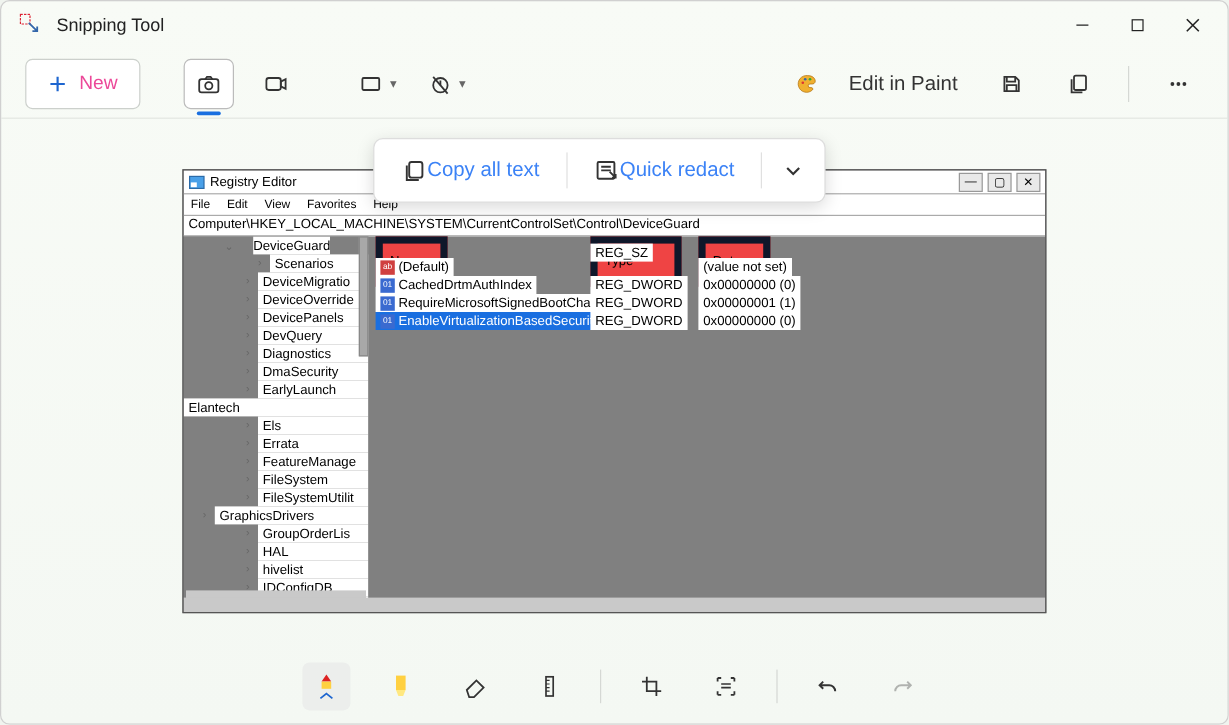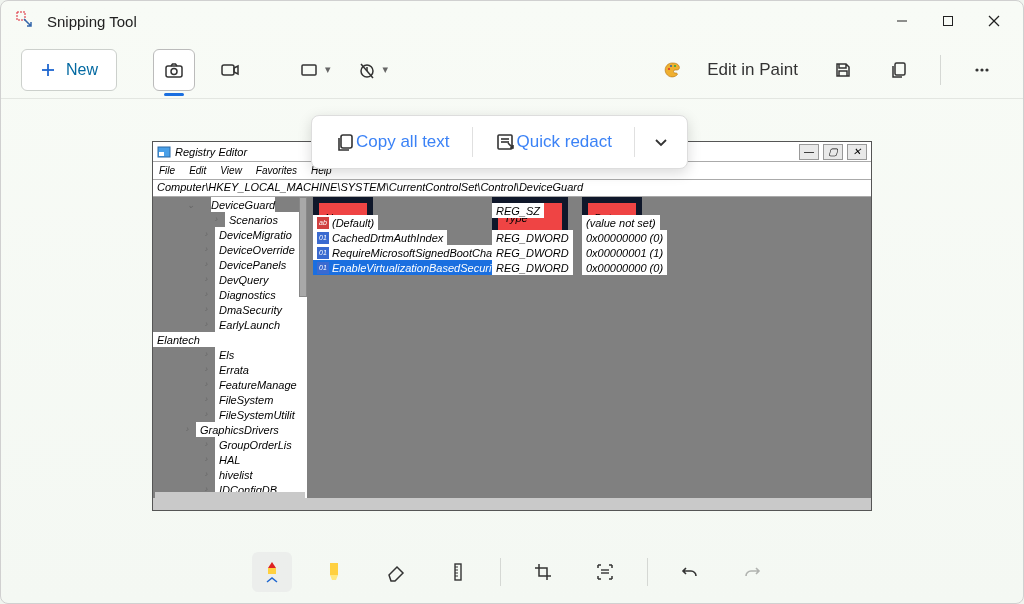--- a/index.html
+++ b/index.html
@@ -3,29 +3,29 @@
 <meta charset="utf-8">
 <style>
   * { box-sizing: border-box; margin: 0; padding: 0; font-family: "Segoe UI", Arial, sans-serif; }
   body { width: 1024px; height: 604px; background: #f0f4ef; overflow: hidden; }
   .win { width: 1024px; height: 604px; background: linear-gradient(#f8fbf6,#f4f8f3); border: 1px solid #d0d0d0; border-radius: 8px; position: relative; }
   .titlebar { height: 40px; display: flex; align-items: center; padding: 0 6px 0 14px; }
   .app-icon { width: 22px; height: 22px; margin-right: 10px; display:flex; align-items:center; justify-content:center; }
   .app-title { font-size: 15px; color: #222; flex:1; }
   .winctrl { width: 46px; height: 36px; display:flex; align-items:center; justify-content:center; border-radius:4px; }
   .toolbar { height: 58px; display:flex; align-items:center; padding: 0 20px; gap: 14px; border-bottom: 1px solid #e3e6e1; }
-  .btn-new { height: 42px; padding: 0 18px; background:#fff; border:1px solid #ccd0cc; border-radius:6px; display:flex; align-items:center; gap:10px; font-size:16px; color:#0369a1; }
+  .btn-new { height: 42px; padding: 0 18px; background:#fff; border:1px solid #ccd0cc; border-radius:6px; display:flex; align-items:center; gap:10px; font-size:16px; color:#ec4899; }
   .tbtn { height:42px; min-width:42px; padding:0 6px; display:flex; align-items:center; justify-content:center; border-radius:6px; gap:4px; }
   .tbtn.sel { background:#fff; border:1px solid #bbb; position:relative; }
   .tbtn.sel::after { content:""; position:absolute; bottom:-6px; left:10px; right:10px; height:3px; background:#1a6fe0; border-radius:2px; }
   .spacer { flex:1; }
   .paint-btn { display:flex; align-items:center; gap:24px; font-size:17px; color:#333; padding: 6px 10px; border-radius:6px; }
   .caret { font-size:11px; color:#666; margin-left:2px; }
   .tbdiv { width:1px; height:30px; background:#d5d8d4; margin:0 6px; }
-  .canvas-area { position:absolute; top:100px; left:0; right:0; bottom:66px; display:flex; align-items:flex-start; justify-content:center;font-style:italic; }
+  .canvas-area { position:absolute; top:100px; left:0; right:0; bottom:66px; display:flex; align-items:flex-start; justify-content:center; }
   .screenshot { margin-top: 40px; width: 720px; height: 370px; background:#808080; border:1px solid #555; position:relative; overflow:hidden; }
   
   .float-toolbar { position:absolute; top:114px; left:310px; height:54px; background:#fff; border:1px solid #ddd; border-radius:8px; box-shadow:0 4px 14px rgba(0,0,0,.15); display:flex; align-items:center; padding:0 8px; gap:4px; z-index:10; }
   .ft-btn { display:flex; align-items:center; gap:0; padding:8px 14px; font-size:17px; color:#3b82f6; border-radius:6px; }
   .ft-div { width:1px; height:30px; background:#e0e0e0; margin:0 4px; }
   
   .regedit-title { height:20px; background:#fff; display:flex; align-items:center; font-size:11px; padding:0 4px; gap:4px; border-bottom:1px solid #aaa; }
   .regedit-title .spacer2 { flex:1; }
   .rtb { width:20px; height:16px; background:#e9e9e9; border:1px solid #999; display:flex; align-items:center; justify-content:center; font-size:10px; }
   .regedit-menu { height:18px; background:#fff; display:flex; align-items:center; font-size:10px; padding:0 6px; gap:14px; border-bottom:1px solid #aaa; }
@@ -212,21 +212,21 @@
               <div class="tree-item" style="margin-left: 62px;"><span class="chev">›</span>DevQuery</div>
               <div class="tree-item" style="margin-left: 62px;"><span class="chev">›</span>Diagnostics</div>
               <div class="tree-item" style="margin-left: 62px;"><span class="chev">›</span>DmaSecurity</div>
               <div class="tree-item" style="margin-left: 62px;"><span class="chev">›</span>EarlyLaunch</div>
               <div class="tree-item" style=""><span class="chev">›</span>Elantech</div>
               <div class="tree-item" style="margin-left: 62px;"><span class="chev">›</span>Els</div>
               <div class="tree-item" style="margin-left: 62px;"><span class="chev">›</span>Errata</div>
               <div class="tree-item" style="margin-left: 62px;"><span class="chev">›</span>FeatureManage</div>
               <div class="tree-item" style="margin-left: 62px;"><span class="chev">›</span>FileSystem</div>
               <div class="tree-item" style="margin-left: 62px;"><span class="chev">›</span>FileSystemUtilit</div>
-              <div class="tree-item" style="margin-left: 43px;"><span class="chev">›</span>GraphicsDrivers</div>
+              <div class="tree-item" style="margin-left: 26px;"><span class="chev">›</span>GraphicsDrivers</div>
               <div class="tree-item" style="margin-left: 62px;"><span class="chev">›</span>GroupOrderLis</div>
               <div class="tree-item" style="margin-left: 62px;"><span class="chev">›</span>HAL</div>
               <div class="tree-item" style="margin-left: 62px;"><span class="chev">›</span>hivelist</div>
               <div class="tree-item" style="margin-left: 62px;"><span class="chev">›</span>IDConfigDB</div>
               <div class="tree-item" style="margin-left: 62px;"><span class="chev">›</span>InitialMachineC</div>
             </div>
           <div style="position:absolute;left:2px;right:2px;bottom:-2px;height:10px;background:#c9c9c9;"></div>
           <div style="position:absolute;right:0;top:0;width:8px;height:100px;background:#a8a8a8;border:1px solid #888"></div>
         </div>
         <div class="list-area">

